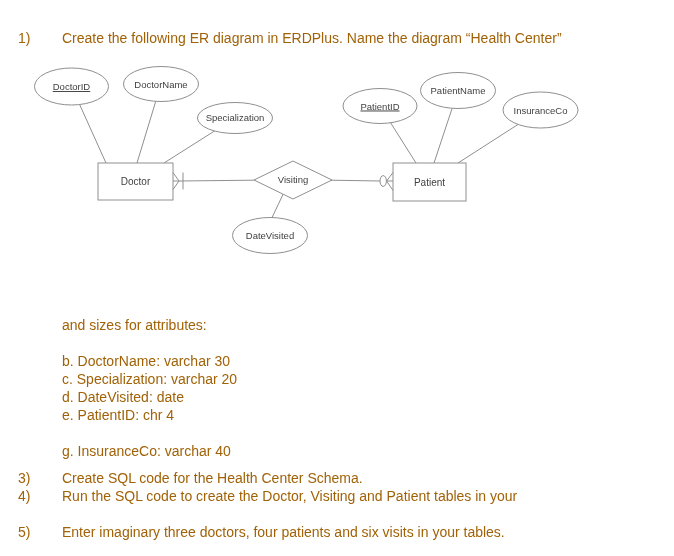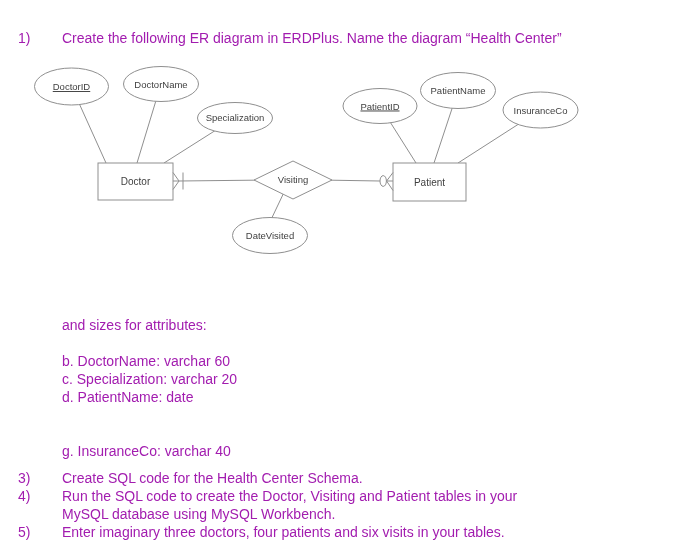--- a/index.html
+++ b/index.html
@@ -2,21 +2,21 @@
 <html><head>
 <meta charset="utf-8">
 <style>
   html,body { margin:0; padding:0; background:#ffffff; }
   .page {
     position:relative;
     width:663px; height:556px;
     background:#ffffff;
     font-family:"Liberation Sans", sans-serif;
     font-size:14px;
-    color:#a21caf;
+    color:#a16207;
     overflow:hidden;
   }
   .line {
     position:absolute;
     left:18px;
     line-height:18px;
     white-space:nowrap;
   }
   .line .num { display:inline-block; width:44px; }
   .line.cont { left:62px;text-align:right; }
@@ -87,31 +87,31 @@
     <text class="dlabel" x="270" y="239">DateVisited</text>
     <text class="dlabel pk" x="380" y="109.5">PatientID</text>
     <text class="dlabel" x="458" y="94">PatientName</text>
     <text class="dlabel" x="540.5" y="113.5">InsuranceCo</text>
     <text class="dlabel elabel" x="135.5" y="185">Doctor</text>
     <text class="dlabel elabel" x="429.5" y="185.5">Patient</text>
     <text class="dlabel" x="293" y="183">Visiting</text>
   </svg>
 
   <div class="line cont" style="top:316px">and sizes for attributes:</div>
-  <div class="line cont" style="top:352px">b. DoctorName: varchar 60</div>
+  <div class="line cont" style="top:352px">b. DoctorName: varchar 30</div>
   <div class="line cont" style="top:370px">c. Specialization: varchar 20</div>
-  <div class="line cont" style="top:388px">d. PatientName: date</div>
+  <div class="line cont" style="top:388px">d. DateVisited: date</div>
+  <div class="line cont" style="top:406px">e. PatientID: chr 4</div>
   <div class="line cont" style="top:442px">g. InsuranceCo: varchar 40</div>
 
   <div class="line" style="top:469px">
     <span class="num">3)</span><span>Create SQL code for the Health Center Schema.</span>
   </div>
 
   <div class="line" style="top:487px">
     <span class="num">4)</span><span>Run the SQL code to create the Doctor, Visiting and Patient tables in your</span>
   </div>
-  <div class="line cont" style="top:505px">MySQL database using MySQL Workbench.</div>
 
   <div class="line" style="top:523px">
     <span class="num">5)</span><span>Enter imaginary three doctors, four patients and six visits in your tables.</span>
   </div>
 
 </div>
 
 </body></html>

